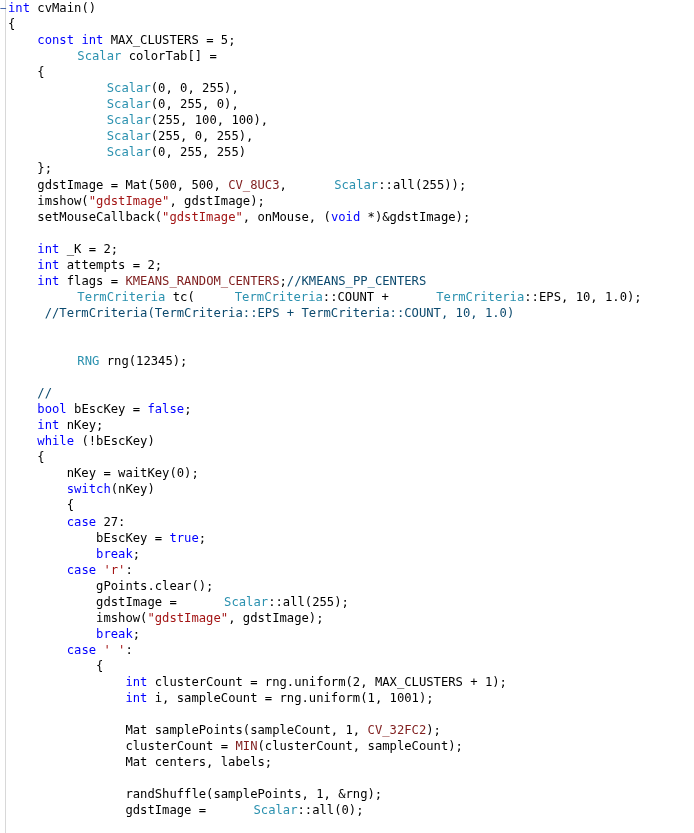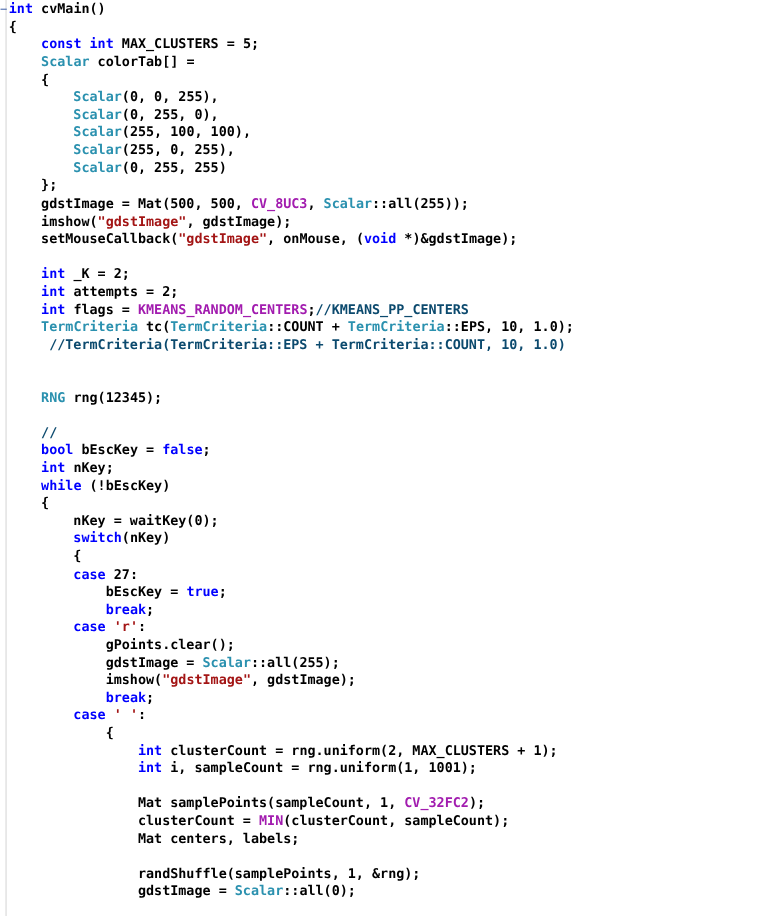--- a/index.html
+++ b/index.html
@@ -40,31 +40,30 @@
   }
   .code {
     position: absolute;
     left: 8px;
     top: 0px;
     width: 686px;
     font-size: 12.2px;
     line-height: 16.05px;
     white-space: pre;
     color: #000000;
-    font-weight: bold;
   }
   .line {
     height: 16.05px;
     white-space: pre;
   }
   .kw   { color: #0000ff; }
-  .type { color: #2b91af; }
+  .type { color: #2b91af; margin-left: 40px; }
   .str  { color: #a31515; }
   .cmt  { color: #0c4a6e; }
-  .mac  { color: #a21caf; }
+  .mac  { color: #7f1d1d; }
   .pln  { color: #000000; }
   .scroll-v {
     position: absolute;
     right: 0;
     top: 0;
     width: 0px;
     height: 833px;
   }
 </style>
 </head>

